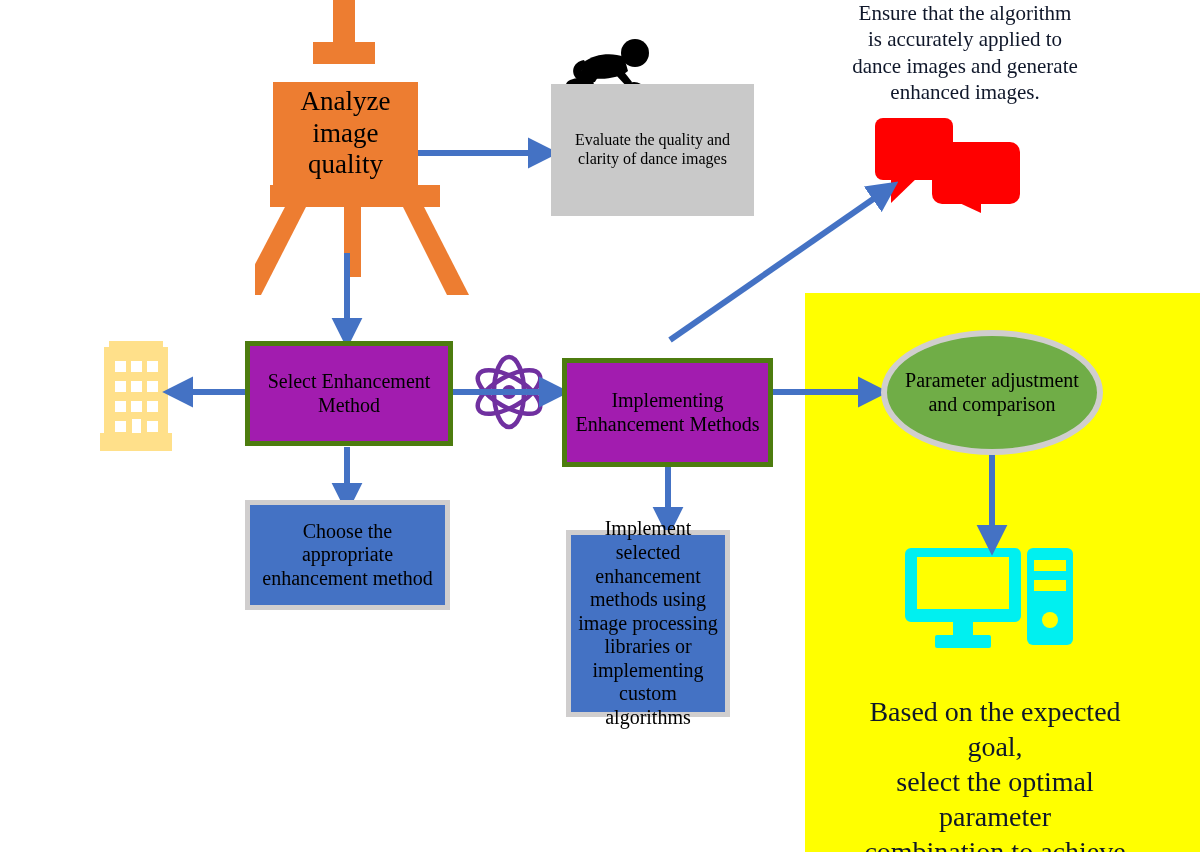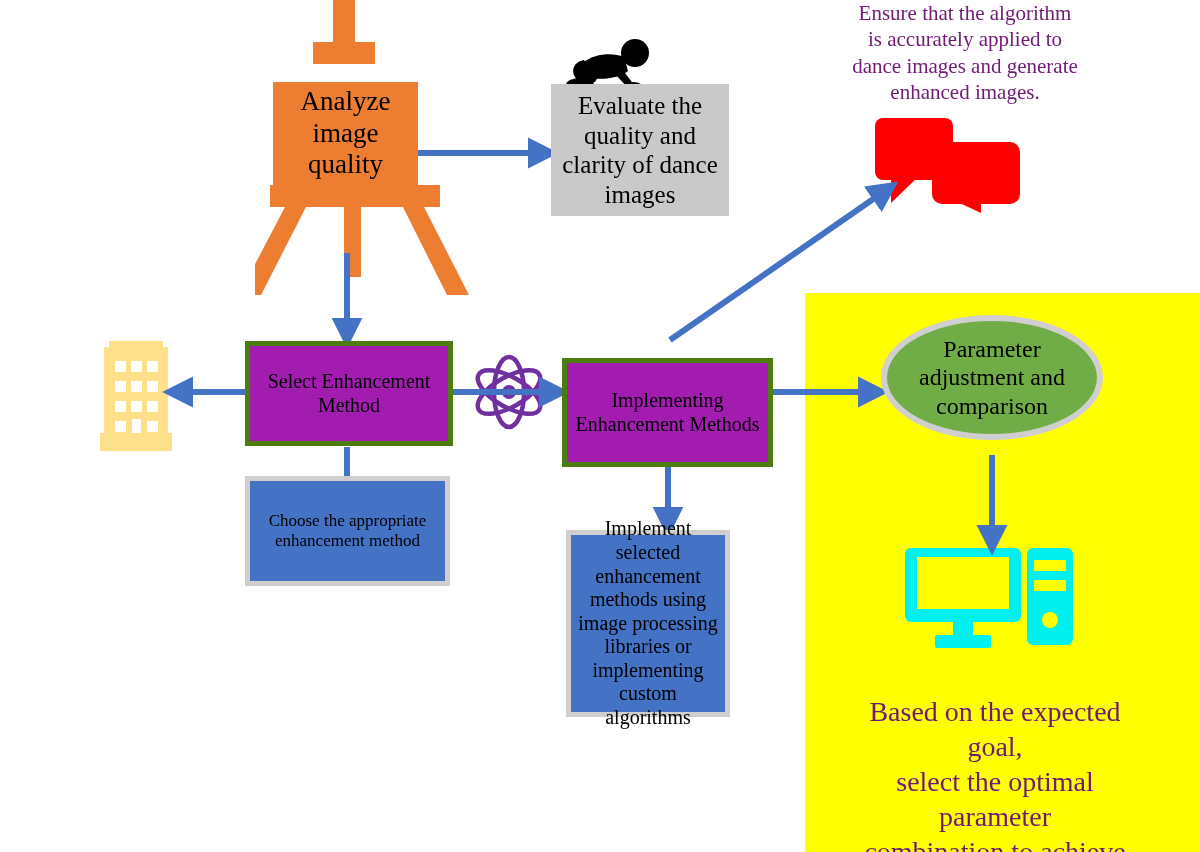--- a/index.html
+++ b/index.html
@@ -46,21 +46,21 @@
   }
   .ellipse-green {
     background: #70AD47;
     border: 6px solid #D0CECE;
     border-radius: 50%;
   }
 
   
   .textblock {
     text-align: center;
-    color: #701a75;
+    color: #0f172a;
     line-height: 1.25;
     white-space: pre-line;
   }
 
   
   .yellow-region { background: #FFFF00; }
 
   
   svg.layer {
     position: absolute;
@@ -198,41 +198,41 @@
 
     <line class="arrow-line" x1="668" y1="447" x2="668" y2="530" marker-end="url(#ah)"></line>
 
     <line class="arrow-line" x1="992" y1="455" x2="992" y2="548" marker-end="url(#ah)"></line>
   </svg>
 
   <div class="abs node box-orange" style="left:273px; top:82px; width:145px; height:103px; font-size:27px;">
     <span>Analyze image quality</span>
   </div>
 
-  <div class="abs node box-gray" style="left:551px; top:84px; width:178px; height:132px; font-size:25px;">
+  <div class="abs node box-gray" style="left:551px; top:84px; width:203px; height:132px; font-size:16px;">
     <span>Evaluate the quality and clarity of dance images</span>
   </div>
 
   <div class="abs node box-green" style="left:245px; top:341px; width:208px; height:105px; font-size:20px;">
     <span>Select Enhancement Method</span>
   </div>
 
-  <div class="abs node box-blue" style="left:245px; top:476px; width:205px; height:110px; font-size:17px;">
+  <div class="abs node box-blue" style="left:245px; top:500px; width:205px; height:110px; font-size:20px;">
     <span>Choose the appropriate enhancement method</span>
   </div>
 
   <div class="abs node box-green" style="left:562px; top:358px; width:211px; height:109px; font-size:20px;">
     <span>Implementing Enhancement Methods</span>
   </div>
 
   <div class="abs node box-blue" style="left:566px; top:530px; width:164px; height:187px; font-size:20px;">
     <span>Implement selected enhancement methods using image processing libraries or implementing custom algorithms</span>
   </div>
 
-  <div class="abs node ellipse-green" style="left:881px; top:315px; width:222px; height:125px; font-size:24px;justify-content:center;">
+  <div class="abs node ellipse-green" style="left:881px; top:330px; width:222px; height:125px; font-size:20px;justify-content:center;">
     <span>Parameter adjustment and comparison</span>
   </div>
 
   <div class="abs textblock" style="left:825px; top:0px; width:280px; font-size:21px;">Ensure that the algorithm
 is accurately applied to
 dance images and generate
 enhanced images.</div>
 
 
   <div class="abs textblock" style="left:848px; top:694px; width:294px; font-size:28px;">Based on the expected goal,

